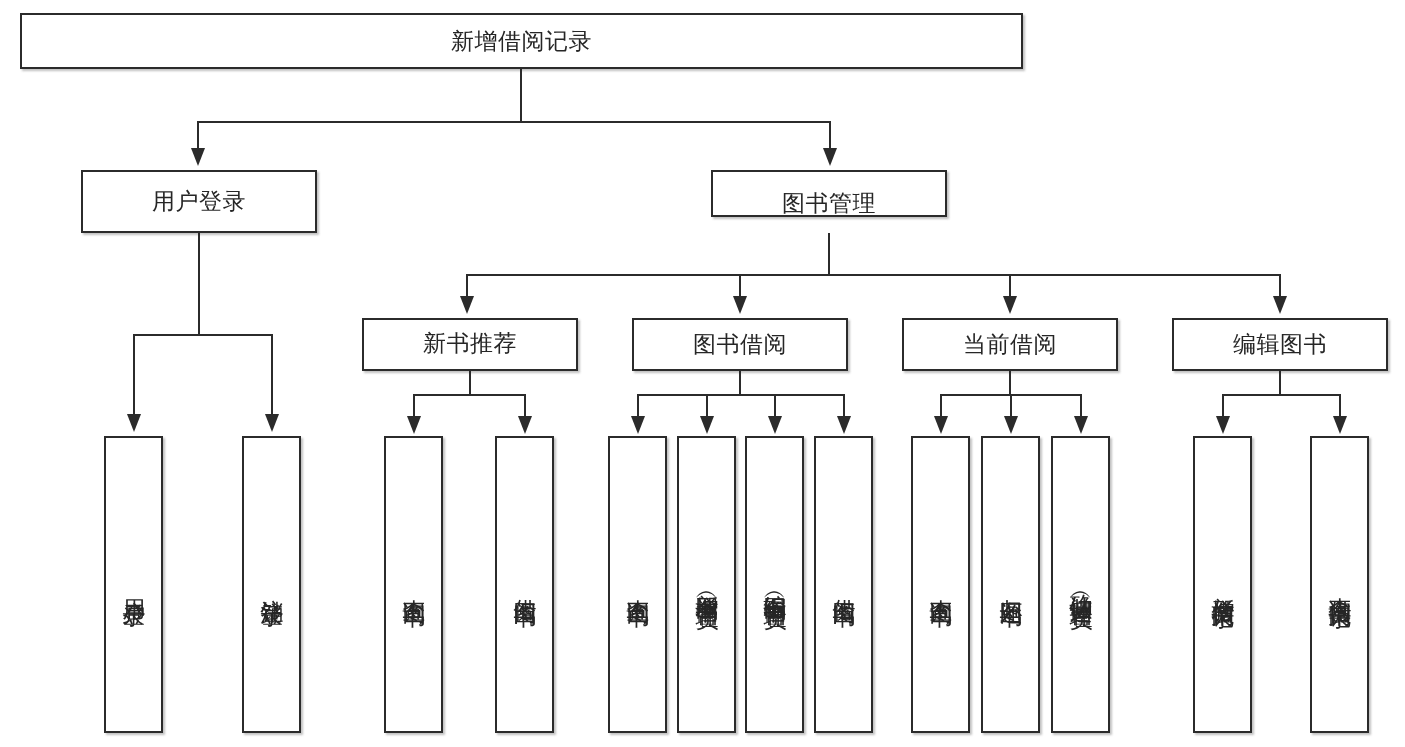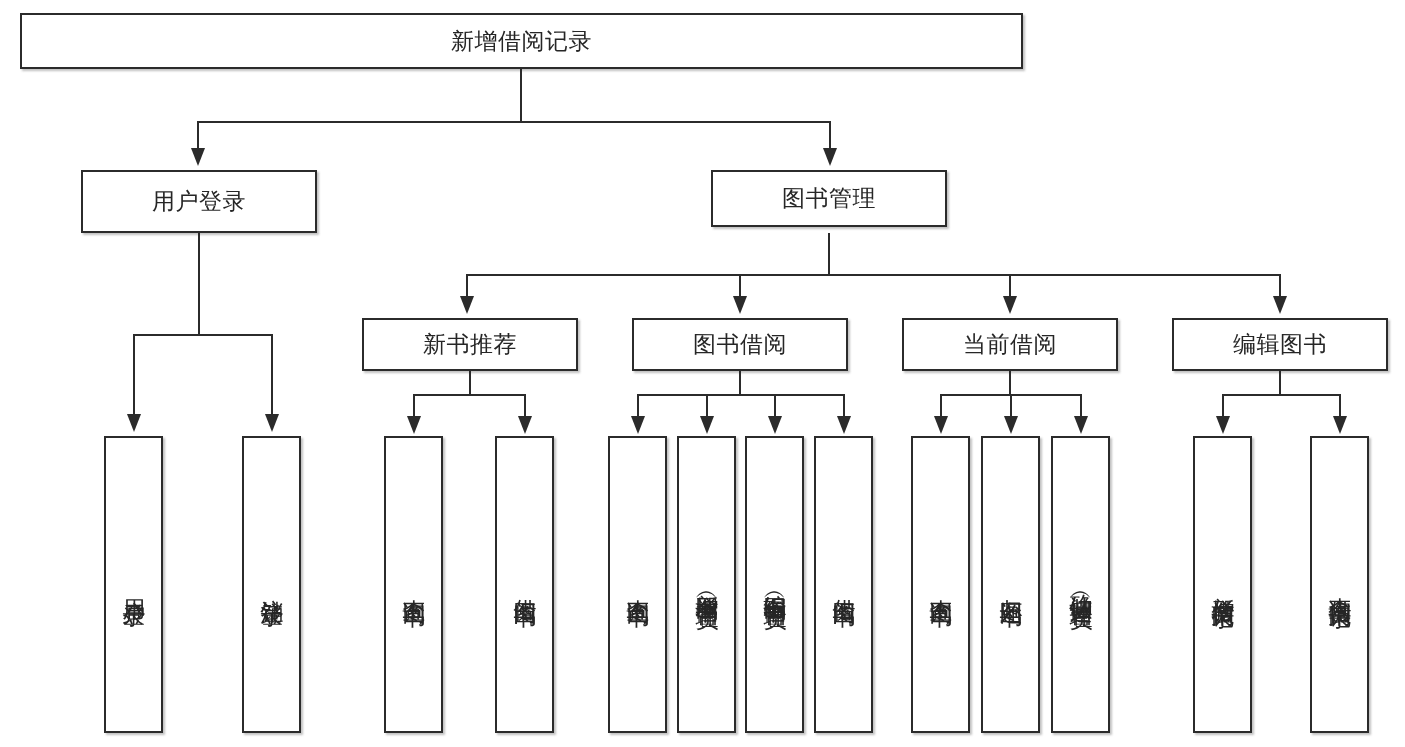--- a/index.html
+++ b/index.html
@@ -86,21 +86,21 @@
   <div class="conn h" style="left:197px; top:121px; width:633px;"></div>
   <div class="conn v" style="left:197px; top:121px; height:28px;"></div>
   <div class="arrow" style="left:191px; top:148px;"></div>
   <div class="conn v" style="left:829px; top:121px; height:28px;"></div>
   <div class="arrow" style="left:823px; top:148px;"></div>
 
   <div class="node horiz" style="left:81px; top:170px; width:236px; height:63px;">
     <span class="label">用户登录</span>
   </div>
 
-  <div class="node horiz" style="left:711px; top:170px; width:236px; height:57px;">
+  <div class="node horiz" style="left:711px; top:170px; width:236px; height:47px;align-items:flex-end;">
     <span class="label">图书管理</span>
   </div>
 
   <div class="conn v" style="left:198px; top:233px; height:102px;"></div>
   <div class="conn h" style="left:133px; top:334px; width:139px;"></div>
   <div class="conn v" style="left:133px; top:334px; height:81px;"></div>
   <div class="arrow" style="left:127px; top:414px;"></div>
   <div class="conn v" style="left:271px; top:334px; height:81px;"></div>
   <div class="arrow" style="left:265px; top:414px;"></div>
 
@@ -108,21 +108,21 @@
   <div class="conn h" style="left:466px; top:274px; width:814px;"></div>
   <div class="conn v" style="left:466px; top:274px; height:23px;"></div>
   <div class="arrow" style="left:460px; top:296px;"></div>
   <div class="conn v" style="left:739px; top:274px; height:23px;"></div>
   <div class="arrow" style="left:733px; top:296px;"></div>
   <div class="conn v" style="left:1009px; top:274px; height:23px;"></div>
   <div class="arrow" style="left:1003px; top:296px;"></div>
   <div class="conn v" style="left:1279px; top:274px; height:23px;"></div>
   <div class="arrow" style="left:1273px; top:296px;"></div>
 
-  <div class="node horiz" style="left:362px; top:318px; width:216px; height:53px;">
+  <div class="node horiz" style="left:362px; top:318px; width:216px; height:53px;font-family:Liberation Serif, serif;">
     <span class="label">新书推荐</span>
   </div>
   <div class="node horiz" style="left:902px; top:318px; width:216px; height:53px;">
     <span class="label">当前借阅</span>
   </div>
   <div class="node horiz" style="left:632px; top:318px; width:216px; height:53px;">
     <span class="label">图书借阅</span>
   </div>
   <div class="node horiz" style="left:1172px; top:318px; width:216px; height:53px;">
     <span class="label">编辑图书</span>

